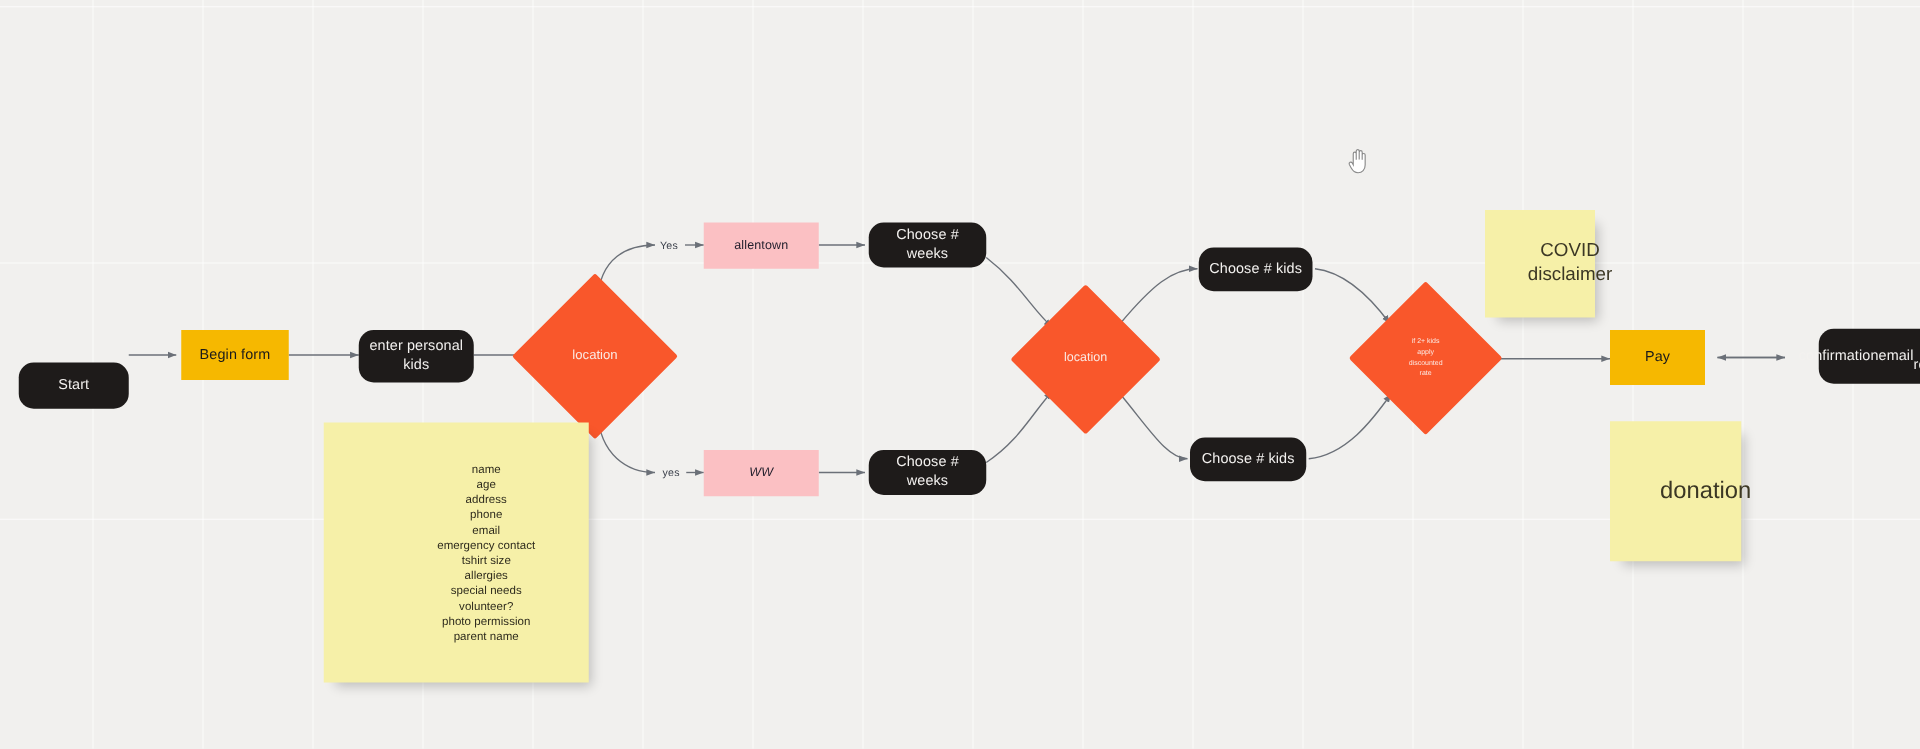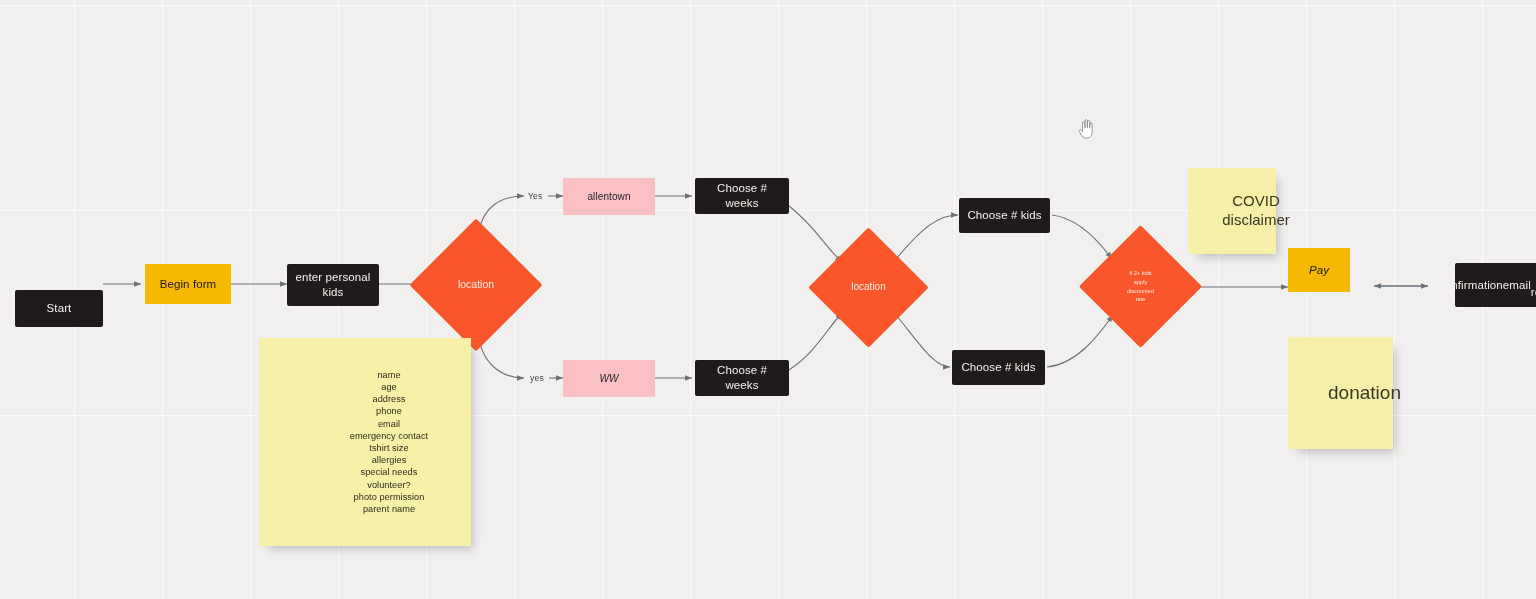--- a/index.html
+++ b/index.html
@@ -15,21 +15,21 @@
       linear-gradient(to right, rgba(255,255,255,.75) 1px, transparent 1px),
       linear-gradient(to bottom, rgba(255,255,255,.75) 1px, transparent 1px);
     background-size:88px 205px;
     background-position:-14px 5px;
   }
   svg.edges{ position:absolute; left:0; top:0; width:1536px; height:599px; overflow:visible; }
   .node{ position:absolute; display:flex; align-items:center; justify-content:center; text-align:center; }
 
   
   .blk{
-    background:#1e1b1a; color:#f3f1ef; border-radius:2px;
+    background:#1e1b1a; color:#f3f1ef; border-radius:12px;
     font-size:11.5px; line-height:1.28; letter-spacing:.1px; font-weight:400;
     padding:2px 6px;
   }
   
   .gold{ background:#f6b800; color:#1a1a1a; font-size:11.5px; letter-spacing:.1px; }
   
   .pink{ background:#fbc0c3; color:#201d2b; font-size:10px; letter-spacing:.1px; }
 
   
   .diamond{ position:absolute; }
@@ -173,21 +173,21 @@
   <div class="diamond" style="left:1097px; top:243px; width:87px; height:87px;">
     <div class="rot"></div>
     <div class="dlabel" style="font-size:5.6px; flex-direction:column; line-height:1.55;">
       <span>if 2+ kids</span>
       <span>apply</span>
       <span>discounted</span>
       <span>rate</span>
     </div>
   </div>
 
-  <div class="node gold" style="left:1288px; top:248px; width:62px; height:44px;font-style:italic;">
+  <div class="node gold" style="left:1288px; top:264px; width:76px; height:44px;">
     <span>Pay</span>
   </div>
 
   <div class="node blk" style="left:1455px; top:263px; width:95px; height:44px; flex-direction:row; line-height:1.22;">
     <span>confirmation</span>
     <span>email</span>
     <span>+ receipt</span>
   </div>
 
   <div class="sticky fields" style="left:259px; top:338px; width:212px; height:208px;">

